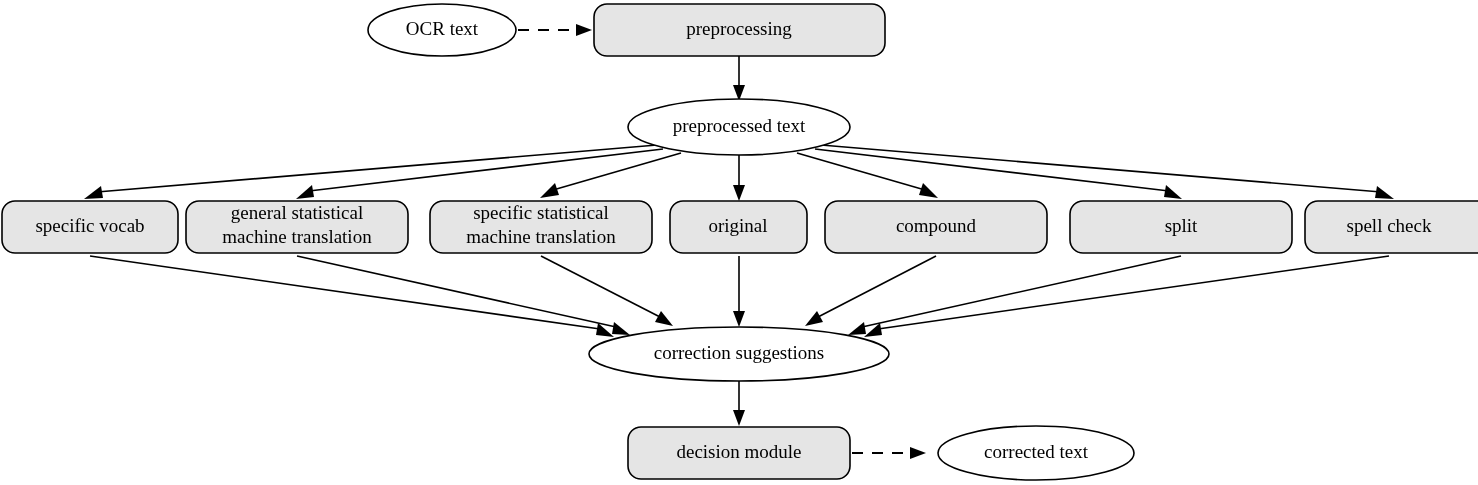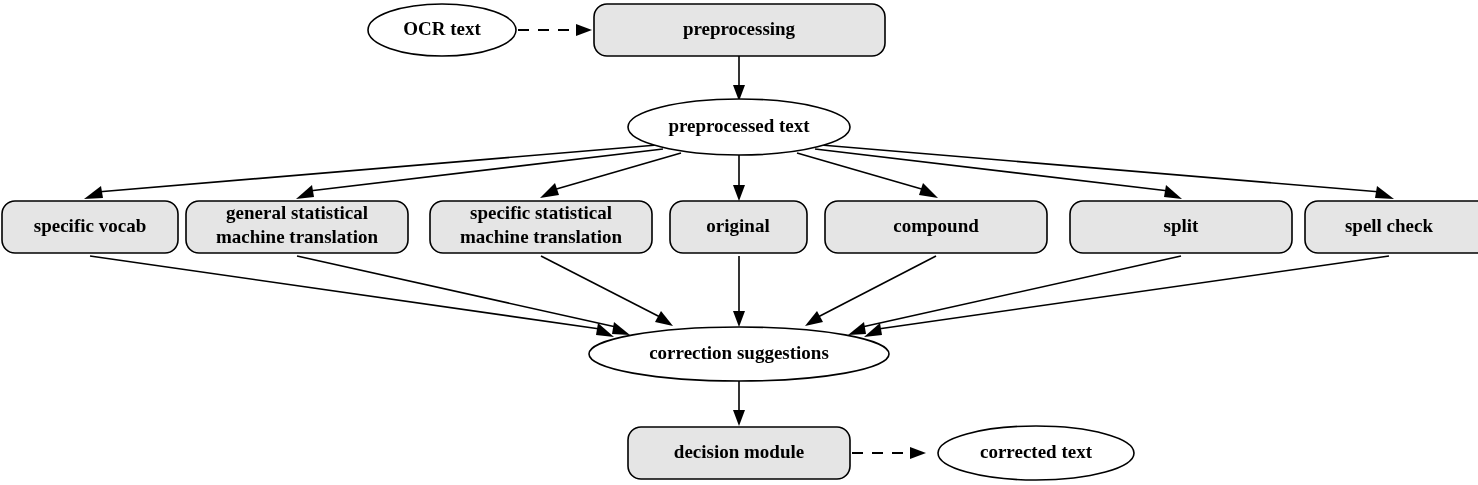--- a/index.html
+++ b/index.html
@@ -7,21 +7,20 @@
     padding: 0;
     background: #ffffff;
   }
   #canvas-wrap {
     position: relative;
     width: 1478px;
     height: 485px;
     background: #ffffff;
     overflow: hidden;
     font-family: "Liberation Serif", "DejaVu Serif", serif;
-    font-weight: bold;
   }
   svg#flow {
     display: block;
     width: 1478px;
     height: 485px;
   }
   .node-shape {
     fill: #e5e5e5;
     stroke: #000000;
     stroke-width: 1.6;

